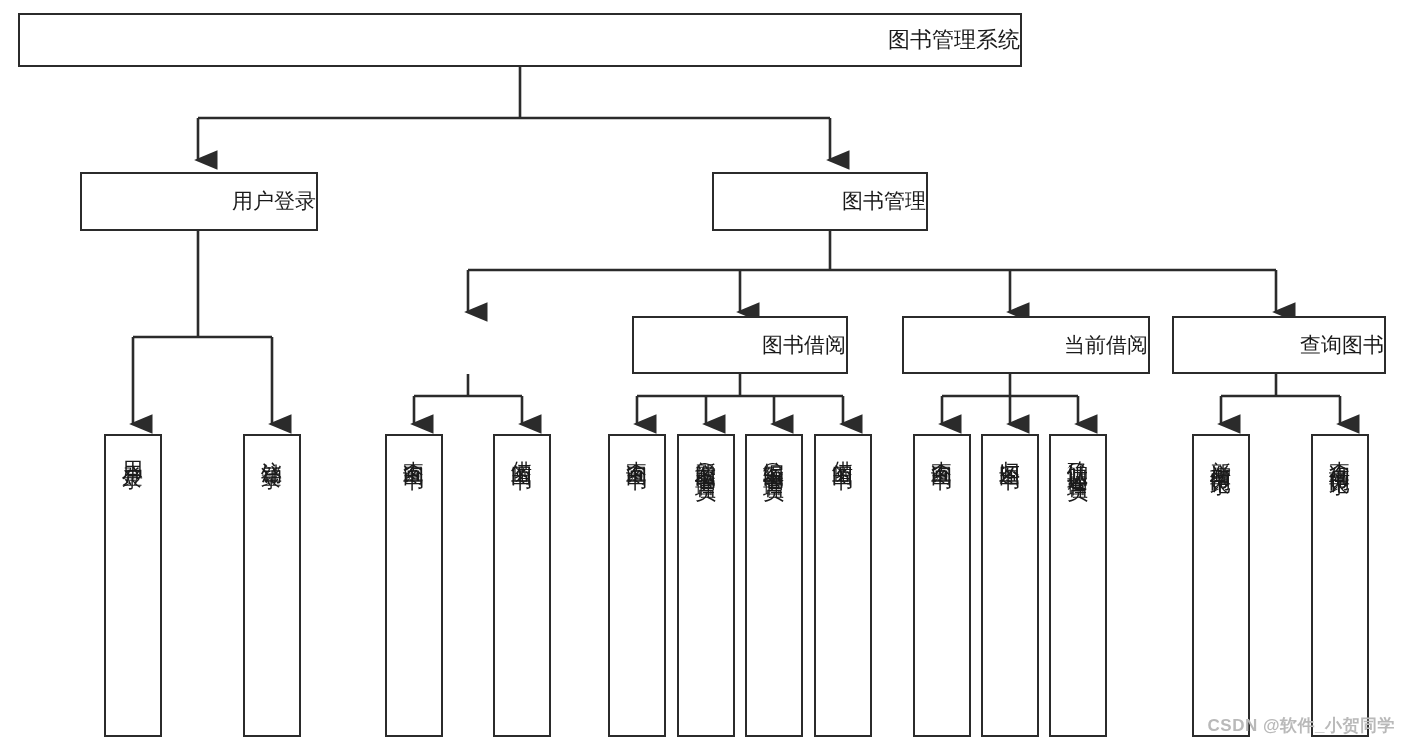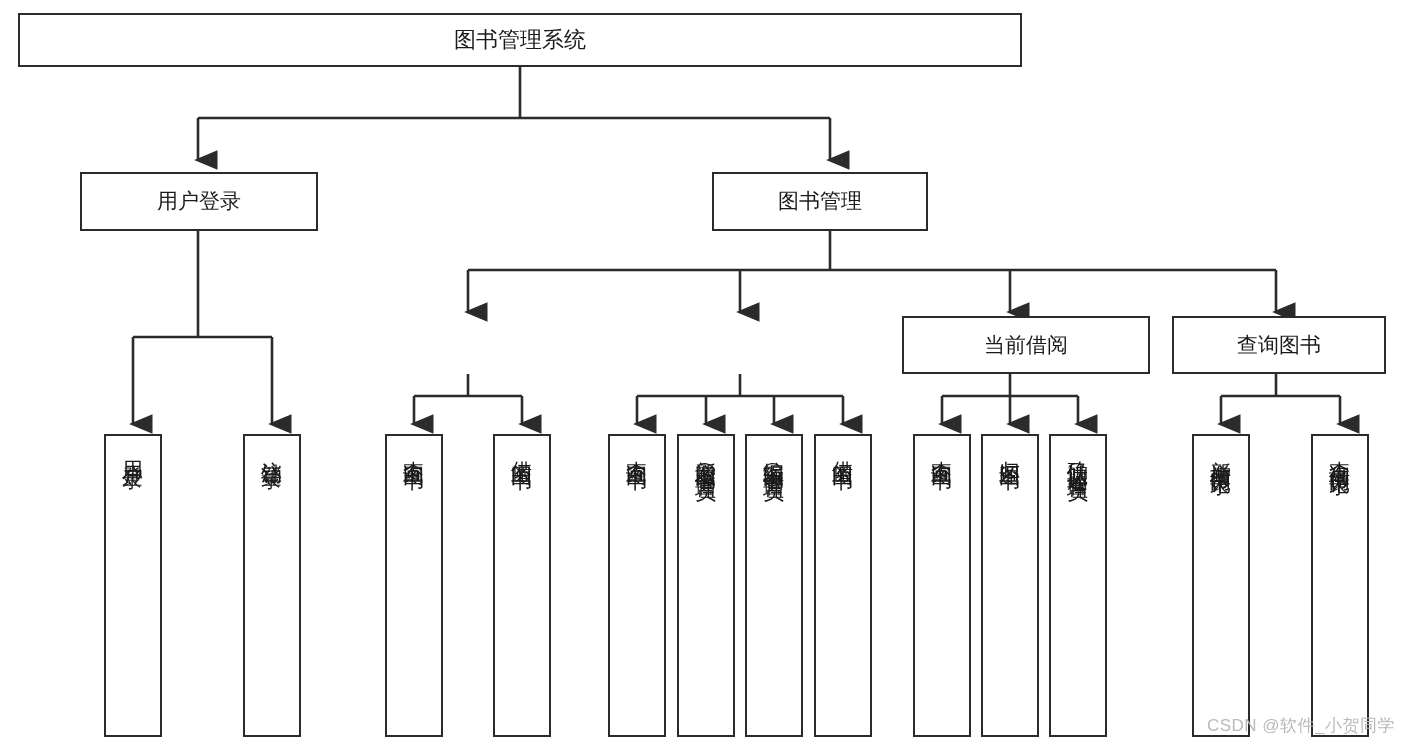--- a/index.html
+++ b/index.html
@@ -25,21 +25,21 @@
     height: 747px;
     pointer-events: none;
   }
   .node {
     position: absolute;
     box-sizing: border-box;
     border: 2px solid #2b2b2b;
     background: #ffffff;
     display: flex;
     align-items: center;
-    justify-content: center;
+    justify-content: flex-end;
     color: #1a1a1a;
   }
   .node-label {
     display: block;
     text-align: center;
     line-height: 1.08;
     white-space: nowrap;
   }
   .node.root .node-label { font-size: 22px; }
   .node.branch .node-label { font-size: 21px; }
@@ -57,20 +57,21 @@
     white-space: nowrap;
   }
   #watermark {
     position: absolute;
     right: 10px;
     bottom: 10px;
     font-size: 17px;
     color: #b9b9b9;
     letter-spacing: 0.5px;
     white-space: nowrap;
+    font-weight: bold;
   }
 </style>
 </head>
 <body>
 
 <div id="canvas">
 
   <svg class="edges" viewBox="0 0 1405 747">
     <defs>
       <marker id="arrow" viewBox="0 0 12 12" refX="6" refY="10" markerWidth="9" markerHeight="9" orient="auto-start-reverse">
@@ -125,20 +126,23 @@
     <span class="node-label">图书管理系统</span>
   </div>
 
   <div class="node branch" style="left:80px; top:172px; width:238px; height:59px;">
     <span class="node-label">用户登录</span>
   </div>
   <div class="node branch" style="left:712px; top:172px; width:216px; height:59px;">
     <span class="node-label">图书管理</span>
   </div>
 
+  <div class="node branch" style="left:632px; top:316px; width:216px; height:58px;">
+    <span class="node-label">图书借阅</span>
+  </div>
   <div class="node branch" style="left:902px; top:316px; width:248px; height:58px;">
     <span class="node-label">当前借阅</span>
   </div>
   <div class="node branch" style="left:1172px; top:316px; width:214px; height:58px;">
     <span class="node-label">查询图书</span>
   </div>
 
   <div class="node leaf" style="left:104px; top:434px; width:58px; height:303px;">
     <span class="node-label">用户登录</span>
   </div>

